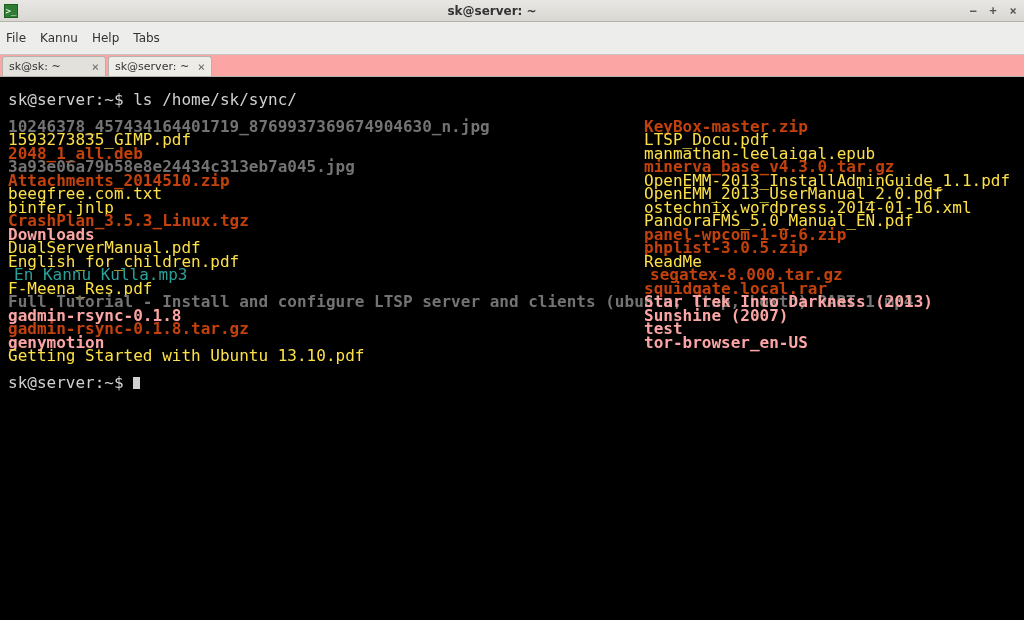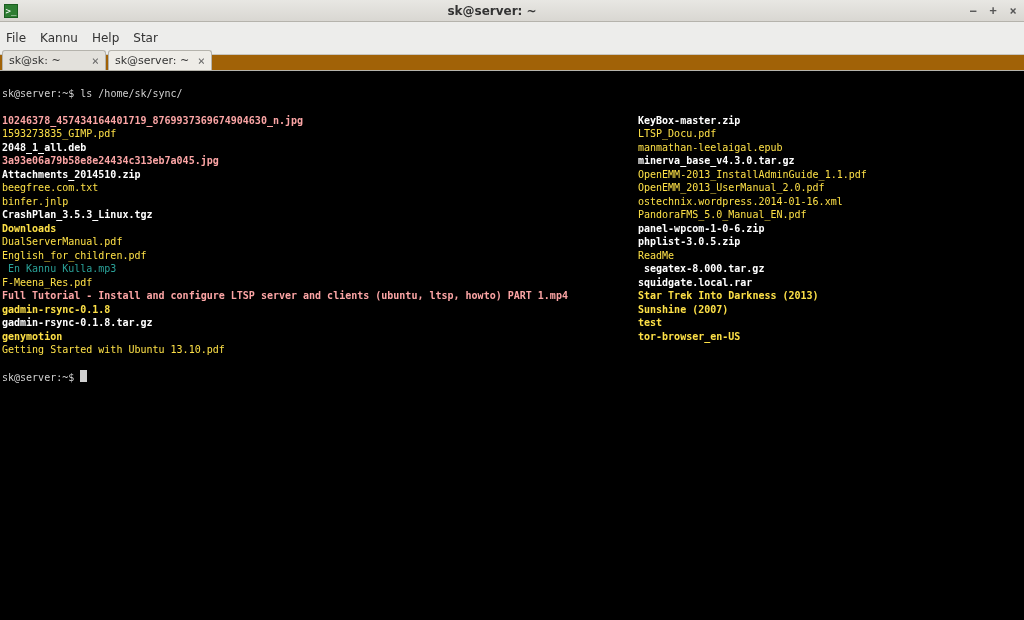--- a/index.html
+++ b/index.html
@@ -49,22 +49,22 @@
     height: 22px;
     background: #ededeb;
     border-bottom: 1px solid #c7c5bf;
     display: flex; align-items: center;
     padding: 16px 6px; gap: 14px;
     font-size: 12px; color: #333;
   }
   .menubar span { cursor: pointer; }
   
   .tabbar {
-    height: 16px;
-    background: #a16207;
+    height: 22px;
+    background: #fca5a5;
     border-bottom: 1px solid #b5b3ac;
     display: flex; align-items: flex-end;
     padding: 0 2px 0 2px;
   }
   .tab {
     height: 20px;
     min-width: 104px;
     background: #e3e1dc;
     border: 1px solid #b5b3ac;
     border-bottom: none;
@@ -80,35 +80,35 @@
     margin-left: auto;
     font-size: 12px; color: #666; cursor: pointer;
     font-family: monospace;
   }
   
   .terminal {
     flex: 1;
     background: #000;
     color: #d0d0d0;
     font-family: "DejaVu Sans Mono","Liberation Mono",monospace;
-    font-size: 10px;
+    font-size: 16px;
     line-height: 13.5px;
-    padding: 2px 2px;
+    padding: 2px 8px;
     overflow: hidden;
     white-space: pre;
   }
   .row { display: flex; }
   .col1 { width: 636px; }
   .col2 { flex: 1; }
   
   .c-default { color: #fde047; }
-  .c-magenta { color: #fca5a5; font-weight: bold; }
-  .c-red { color: #ffffff; font-weight: bold; }
+  .c-magenta { color: #737373; font-weight: bold; }
+  .c-red { color: #c2410c; font-weight: bold; }
   .c-cyan  { color: #2aa198; margin-left: 6px; }
-  .c-blue  { color: #fde047; font-weight: bold; }
+  .c-blue  { color: #fca5a5; font-weight: bold; }
   .cursor {
     display: inline-block;
     width: 7px; height: 12px;
     background: #d0d0d0;
     vertical-align: -1px;
   }
 </style>
 </head>
 <body>
 
@@ -119,21 +119,21 @@
     <span class="win-btn">−</span>
     <span class="win-btn">+</span>
     <span class="win-btn">×</span>
   </div>
 </div>
 
 <div class="menubar">
   <span>File</span>
   <span>Kannu</span>
   <span>Help</span>
-  <span>Star</span>
+  <span>Tabs</span>
 </div>
 
 <div class="tabbar">
   <div class="tab">
     <span>sk@sk: ~</span>
     <span class="tab-close">×</span>
   </div>
   <div class="tab active">
     <span>sk@server: ~</span>
     <span class="tab-close">×</span>

